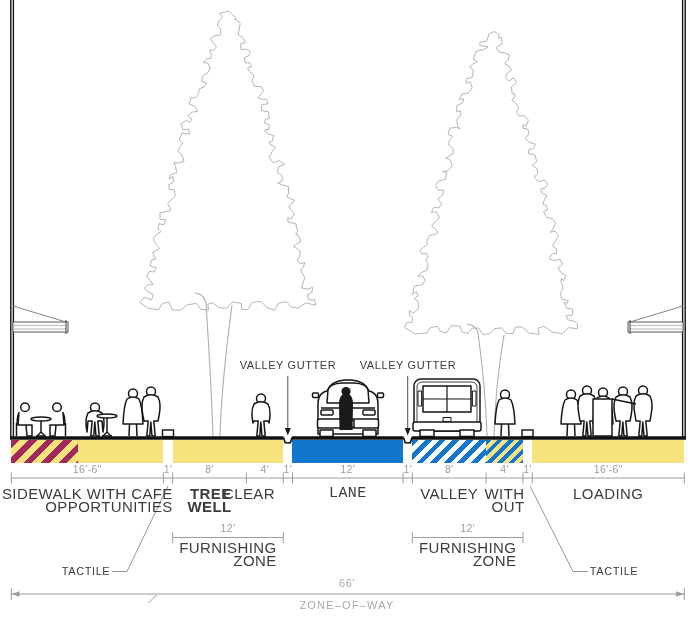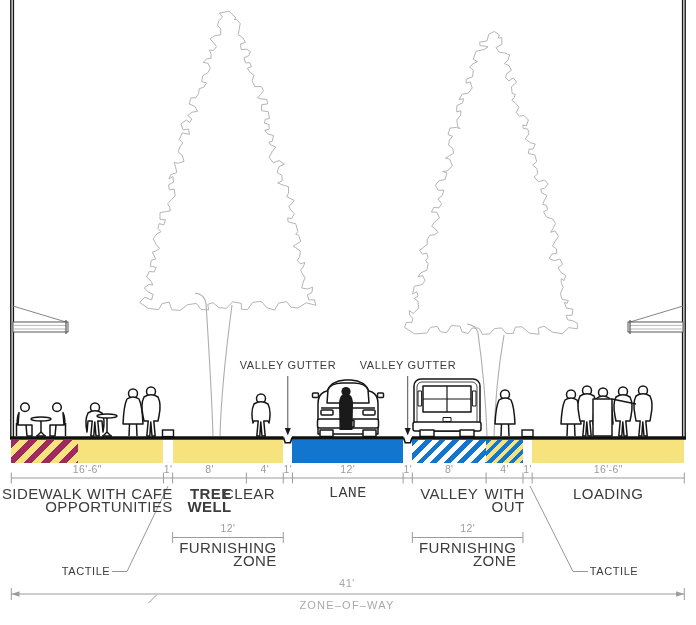--- a/index.html
+++ b/index.html
@@ -270,15 +270,15 @@
       <div class="zlabel" style="left: 467.649px; top: 541px;">FURNISHING
 ZONE</div>
     </div>
 
   <div class="callout" style="left:288px;top:359px">VALLEY GUTTER</div>
   <div class="callout" style="left:408px;top:359px">VALLEY GUTTER</div>
 
   <div class="callout" style="left:86px;top:565px">TACTILE</div>
   <div class="callout" style="left:614px;top:565px">TACTILE</div>
 
-  <div class="graytext" style="left:347px;top:577px;letter-spacing:.5px">41'</div>
+  <div class="graytext" style="left:347px;top:577px;letter-spacing:.5px">66'</div>
   <div class="graytext" style="left:347px;top:599px">ZONE–OF–WAY</div>
 </div>
 
 </body></html>

